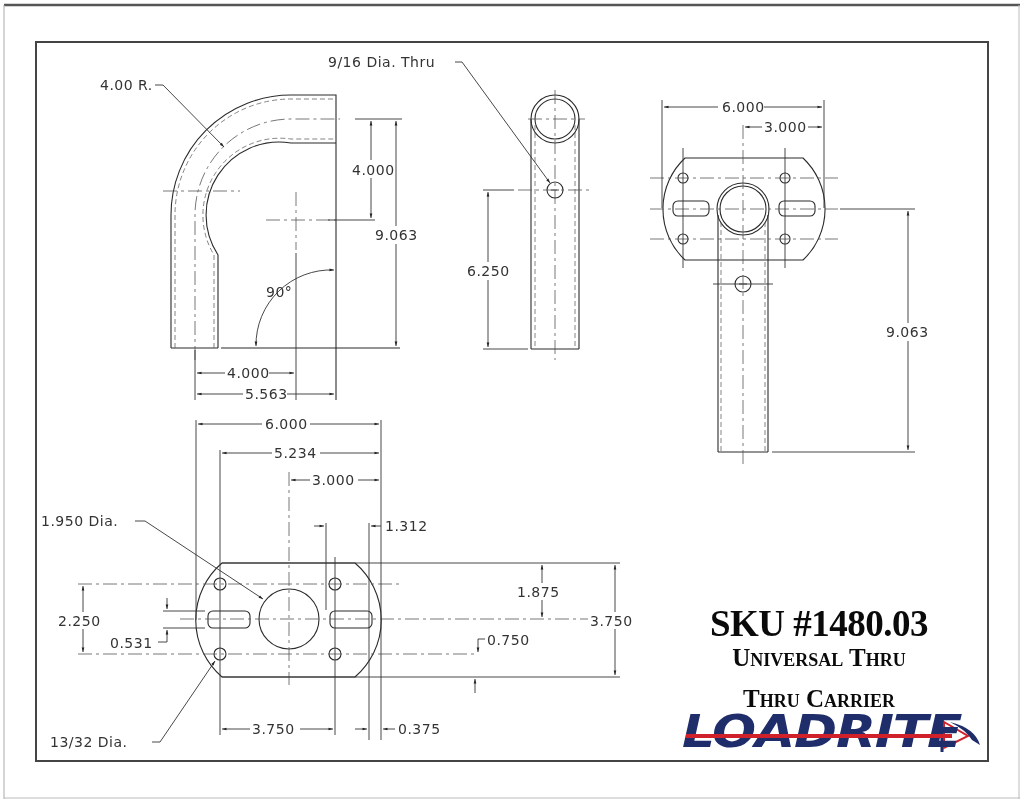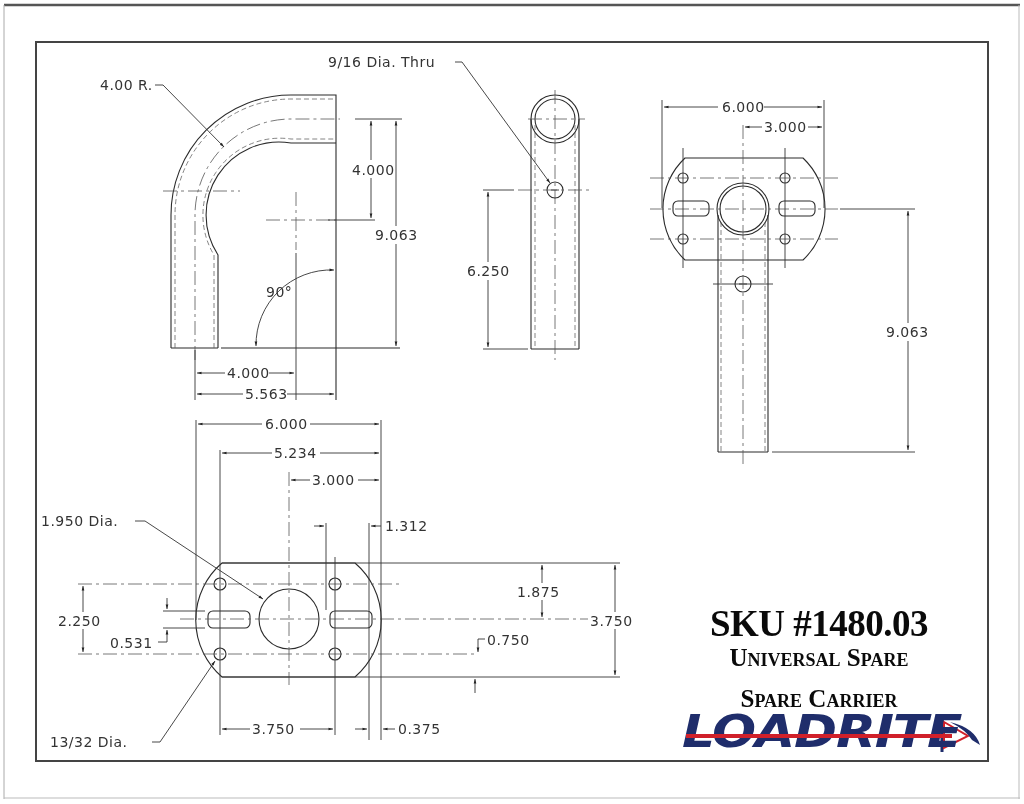--- a/index.html
+++ b/index.html
@@ -226,20 +226,20 @@
   <g>
     <line x1="942" y1="720" x2="942" y2="752" stroke="#1f2d6b" stroke-width="3"></line>
     <path d="M944,722 L968,736 L944,748 Z" fill="none" stroke="#d0202a" stroke-width="2"></path>
     <path d="M950,722 Q975,728 980,745 L972,740 Q966,730 950,722 Z" fill="#1f2d6b"></path>
   </g>
 </svg>
 </div>
 
 <div class="title-block">
   <div class="sku">SKU #1480.03</div>
-  <div class="sub">Universal Spare</div>
-  <div class="sub2">Spare Carrier</div>
+  <div class="sub">Universal Thru</div>
+  <div class="sub2">Thru Carrier</div>
 </div>
 
 <div class="logo">
   <div class="logo-text">LOADRITE</div>
   <div class="logo-stripe"></div>
 </div>
 
 </body></html>

